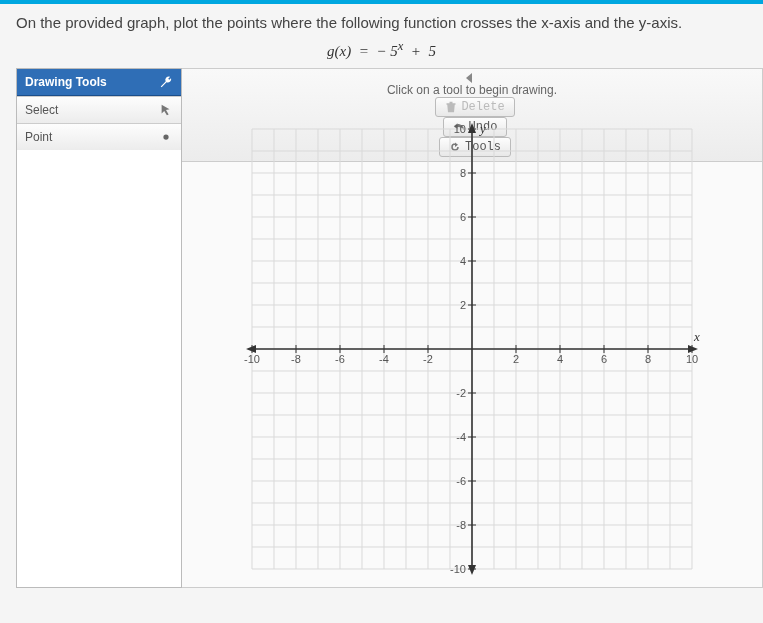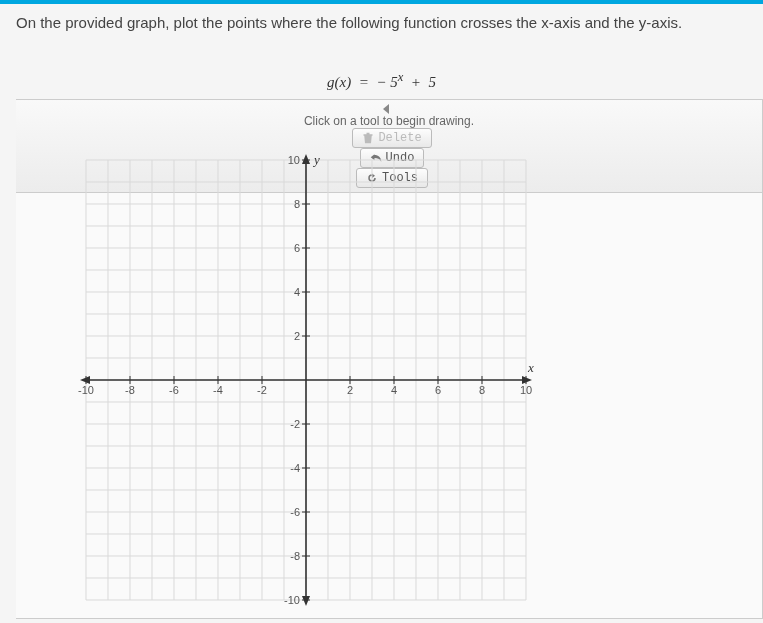--- a/index.html
+++ b/index.html
@@ -22,21 +22,20 @@
     font-size: 15px;
     color: #444;
   }
   .formula {
     text-align: center;
     font-family: "Times New Roman", serif;
     font-size: 15px;
     font-style: italic;
     color: #333;
     padding: 6px 0 8px 0;
-    margin-top: 31px;
   }
   .workarea {
     display: flex;
     padding: 0 0 0 16px;
   }
   .tools {
     width: 166px;
     flex: none;
     border: 1px solid #bbb;
     background: #fff;
@@ -132,20 +131,46 @@
 <div class="topbar"></div>
 
 <div class="question">On the provided graph, plot the points where the following function crosses the x-axis and the y-axis.</div>
 
 <div class="formula">
   <span style="font-style:italic">g</span>(<span style="font-style:italic">x</span>) &nbsp;=&nbsp; − 5<sup style="font-style:italic">x</sup> &nbsp;+&nbsp; 5
 </div>
 
 <div class="workarea">
 
+  <div class="tools">
+    <div class="tools-header">
+      <span>Drawing Tools</span>
+      <span class="wrench-icon">
+        <svg viewBox="0 0 16 16">
+            <path fill="#fff" d="M13.7 3.3a4 4 0 0 1-5.1 5.1L3 14l-1-1 5.6-5.6A4 4 0 0 1 12.7 2l-2.2 2.2 1.3 1.3L14 3.3z"></path>
+          </svg>
+      </span>
+    </div>
+    <div class="tool-row">
+      <span>Select</span>
+      <span class="mag-icon">
+        <svg viewBox="0 0 16 16">
+            <path fill="#777" d="M3 2l9 5-4 1 3 5-2 1-3-5-3 3z"></path>
+          </svg>
+      </span>
+    </div>
+    <div class="tool-row">
+      <span>Point</span>
+      <span class="dot-icon">
+        <svg viewBox="0 0 16 16">
+            <circle cx="8" cy="8" r="3" fill="#666"></circle>
+          </svg>
+      </span>
+    </div>
+  </div>
 
   <div class="graph-panel">
     <div class="panel-top">
       <span class="collapse-caret"></span>
       <span class="hint">Click on a tool to begin drawing.</span>
       <span class="action-btn disabled">
         <svg width="12" height="12" viewBox="0 0 16 16">
             <path fill="#bbb" d="M3 5h10l-1 10H4zM2 3h12v2H2zM6 1h4v2H6z"></path>
           </svg>
         <span>Delete</span>

